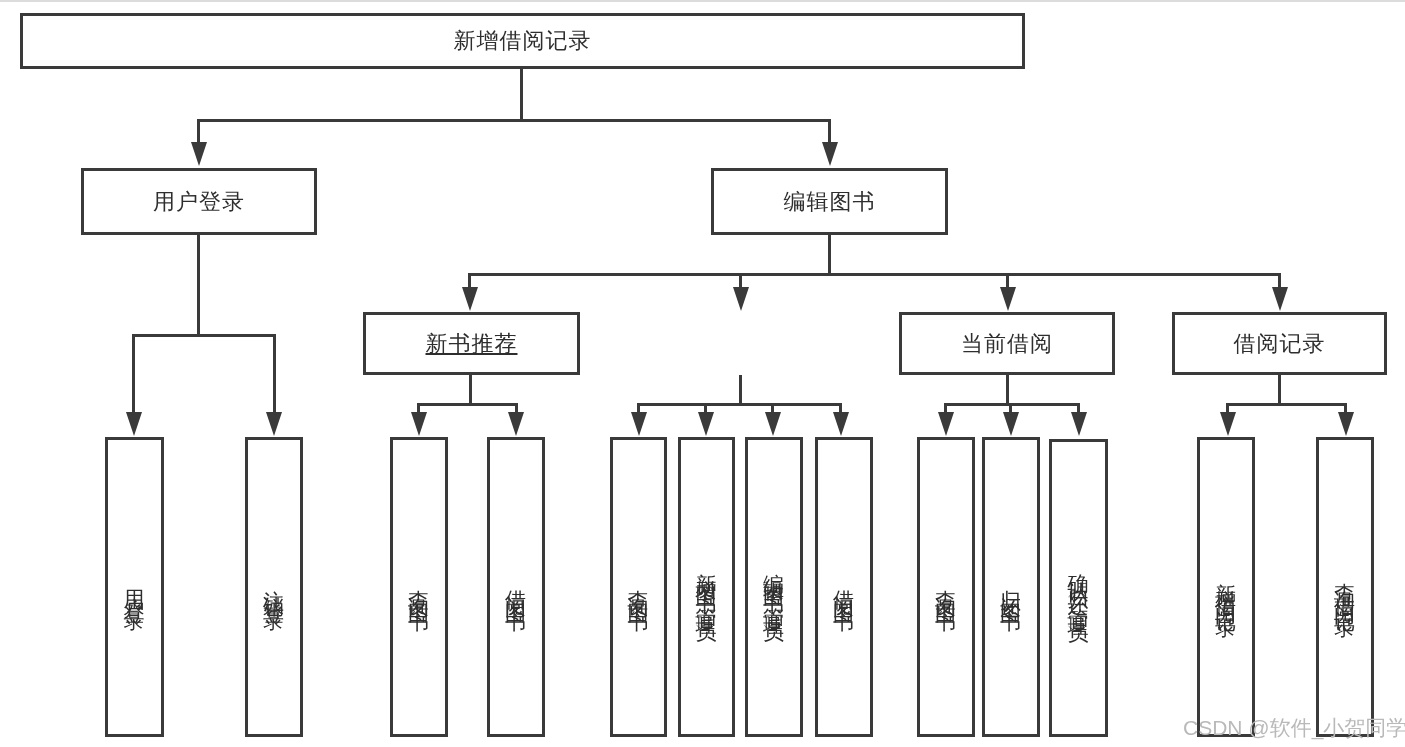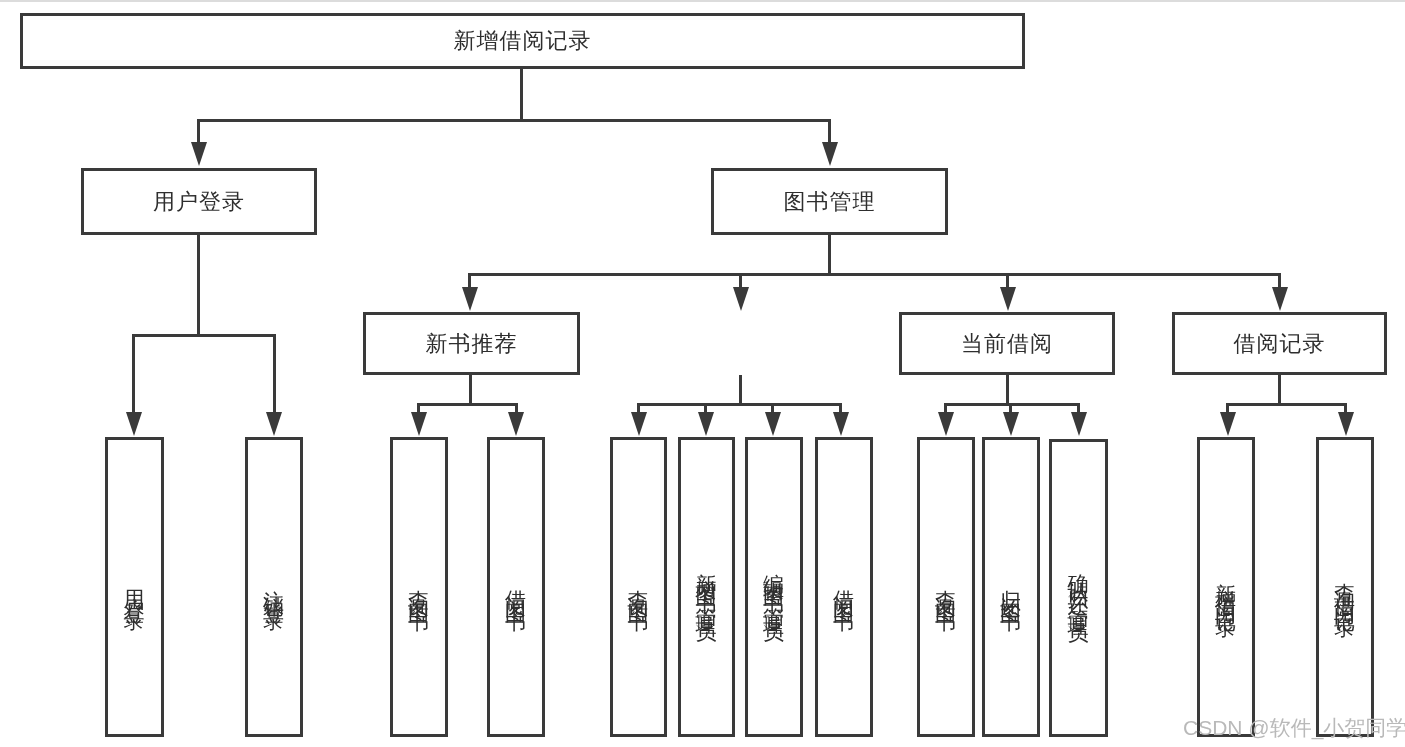--- a/index.html
+++ b/index.html
@@ -56,41 +56,41 @@
   <div class="hbox" style="left:20px;top:13px;width:1005px;height:56px;">新增借阅记录</div>
 
   <div class="vline" style="left:520px;top:68px;height:53px;"></div>
   <div class="hline" style="left:197px;top:119px;width:634px;"></div>
   <div class="vline" style="left:197px;top:119px;height:32px;"></div>
   <div class="ahead" style="left:191px;top:142px;"></div>
   <div class="vline" style="left:828px;top:119px;height:32px;"></div>
   <div class="ahead" style="left:822px;top:142px;"></div>
 
   <div class="hbox" style="left:81px;top:168px;width:236px;height:67px;">用户登录</div>
-  <div class="hbox" style="left:711px;top:168px;width:237px;height:67px;">图书管理</div>
+  <div class="hbox" style="left:711px;top:168px;width:237px;height:67px;">编辑图书</div>
 
   <div class="vline" style="left:197px;top:235px;height:102px;"></div>
   <div class="hline" style="left:132px;top:334px;width:144px;"></div>
   <div class="vline" style="left:132px;top:334px;height:85px;"></div>
   <div class="ahead" style="left:126px;top:412px;"></div>
   <div class="vline" style="left:273px;top:334px;height:85px;"></div>
   <div class="ahead" style="left:266px;top:412px;"></div>
 
   <div class="vline" style="left:828px;top:235px;height:41px;"></div>
   <div class="hline" style="left:468px;top:273px;width:813px;"></div>
   <div class="vline" style="left:468px;top:273px;height:18px;"></div>
   <div class="ahead" style="left:462px;top:287px;"></div>
   <div class="vline" style="left:739px;top:273px;height:18px;"></div>
   <div class="ahead" style="left:733px;top:287px;"></div>
   <div class="vline" style="left:1006px;top:273px;height:18px;"></div>
   <div class="ahead" style="left:1000px;top:287px;"></div>
   <div class="vline" style="left:1278px;top:273px;height:18px;"></div>
   <div class="ahead" style="left:1272px;top:287px;"></div>
 
-  <div class="hbox" style="left:363px;top:312px;width:217px;height:63px;">新书推荐</div>
+  <div class="hbox" style="left:363px;top:312px;width:217px;height:63px;text-decoration:underline;">新书推荐</div>
   <div class="hbox" style="left:1172px;top:312px;width:215px;height:63px;">借阅记录</div>
   <div class="hbox" style="left:899px;top:312px;width:216px;height:63px;">当前借阅</div>
 
   <div class="vline" style="left:469px;top:375px;height:31px;"></div>
   <div class="hline" style="left:417px;top:403px;width:101px;"></div>
   <div class="vline" style="left:417px;top:403px;height:16px;"></div>
   <div class="ahead" style="left:411px;top:412px;"></div>
   <div class="vline" style="left:515px;top:403px;height:16px;"></div>
   <div class="ahead" style="left:508px;top:412px;"></div>
 

